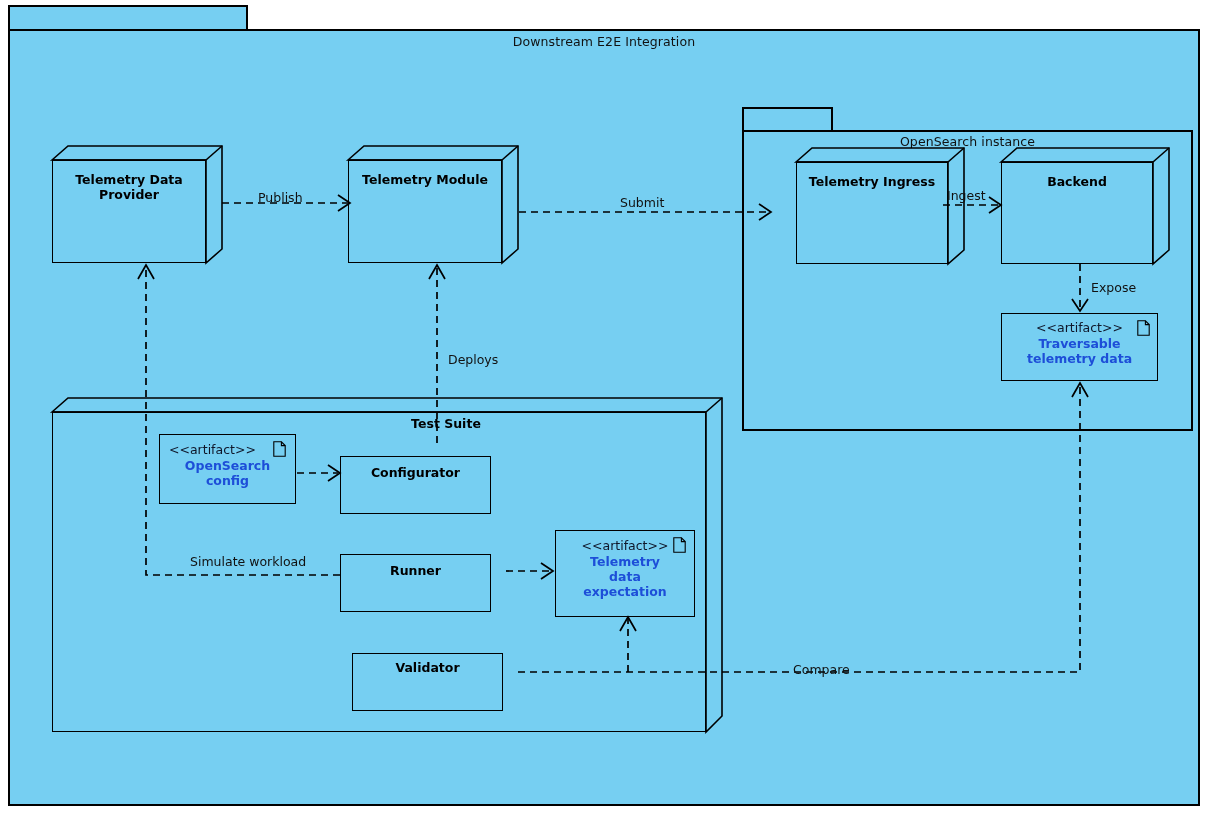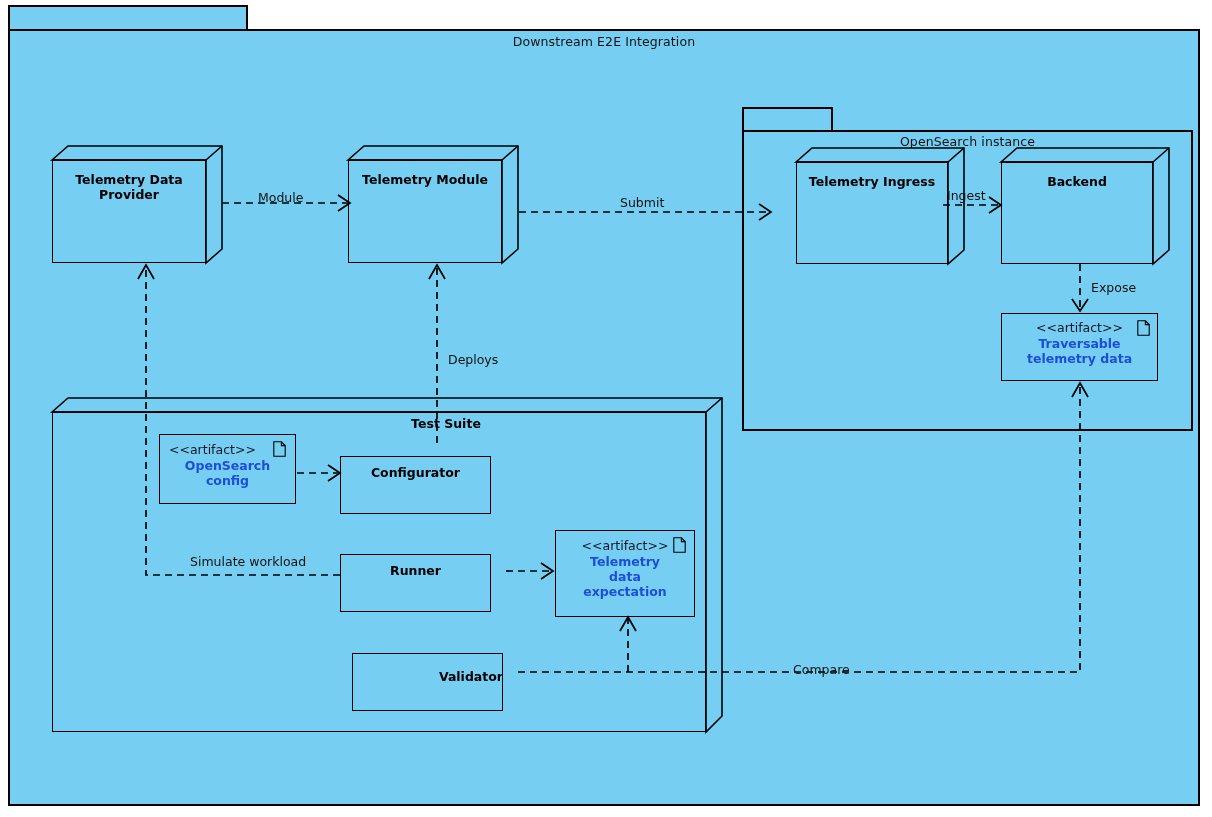--- a/index.html
+++ b/index.html
@@ -202,21 +202,21 @@
     <div class="label" style="top:22px;width:151px;">Runner</div>
   </div>
 
   <div class="node" style="left:352px;top:640px;width:166px;height:71px;">
     <svg class="solid" width="166" height="71">
       <polygon points="0,13 15,0 166,0 166,58 151,71 151,13" fill="#76CFF2" stroke="#000" stroke-width="1.6"></polygon>
       <line x1="0" y1="13" x2="151" y2="13" stroke="#000" stroke-width="1.6"></line>
       <line x1="151" y1="13" x2="166" y2="0" stroke="#000" stroke-width="1.6"></line>
     </svg>
     <div class="face" style="top:13px;width:151px;height:58px;"></div>
-    <div class="label" style="top:29px;width:151px;text-align:right;">Validator</div>
+    <div class="label" style="top:20px;width:151px;">Validator</div>
   </div>
 
   <div class="artifact" style="left:1001px;top:313px;width:157px;height:68px;">
     <div class="stereo" style="top:6px;">&lt;&lt;artifact&gt;&gt;</div>
     <div class="aname" style="top:22px;">Traversable
 telemetry data</div>
     <svg class="doc-icon" viewBox="0 0 13 16" style="right:7px;top:6px;">
       <path d="M0.8,0.8 L8.4,0.8 L12.2,4.6 L12.2,15.2 L0.8,15.2 Z" fill="#76CFF2" stroke="#000" stroke-width="1.1"></path>
       <path d="M8.4,0.8 L8.4,4.6 L12.2,4.6" fill="none" stroke="#000" stroke-width="1.1"></path>
     </svg>
@@ -290,21 +290,21 @@
       <polyline class="head" points="620,631 628,617 636,631"></polyline>
     </g>
 
     <g>
       <polyline class="dash" points="518,672 1080,672 1080,385"></polyline>
       <polyline class="head" points="1072,397 1080,383 1088,397"></polyline>
     </g>
 
   </svg>
 
-  <div class="edge-label" style="left:258px;top:190px;">Module</div>
+  <div class="edge-label" style="left:258px;top:190px;">Publish</div>
 
   <div class="edge-label" style="left:620px;top:195px;">Submit</div>
 
   <div class="edge-label" style="left:947px;top:188px;">Ingest</div>
 
   <div class="edge-label" style="left:1091px;top:280px;">Expose</div>
 
   <div class="edge-label" style="left:448px;top:352px;">Deploys</div>
 
   <div class="edge-label" style="left:190px;top:554px;">Simulate workload</div>

